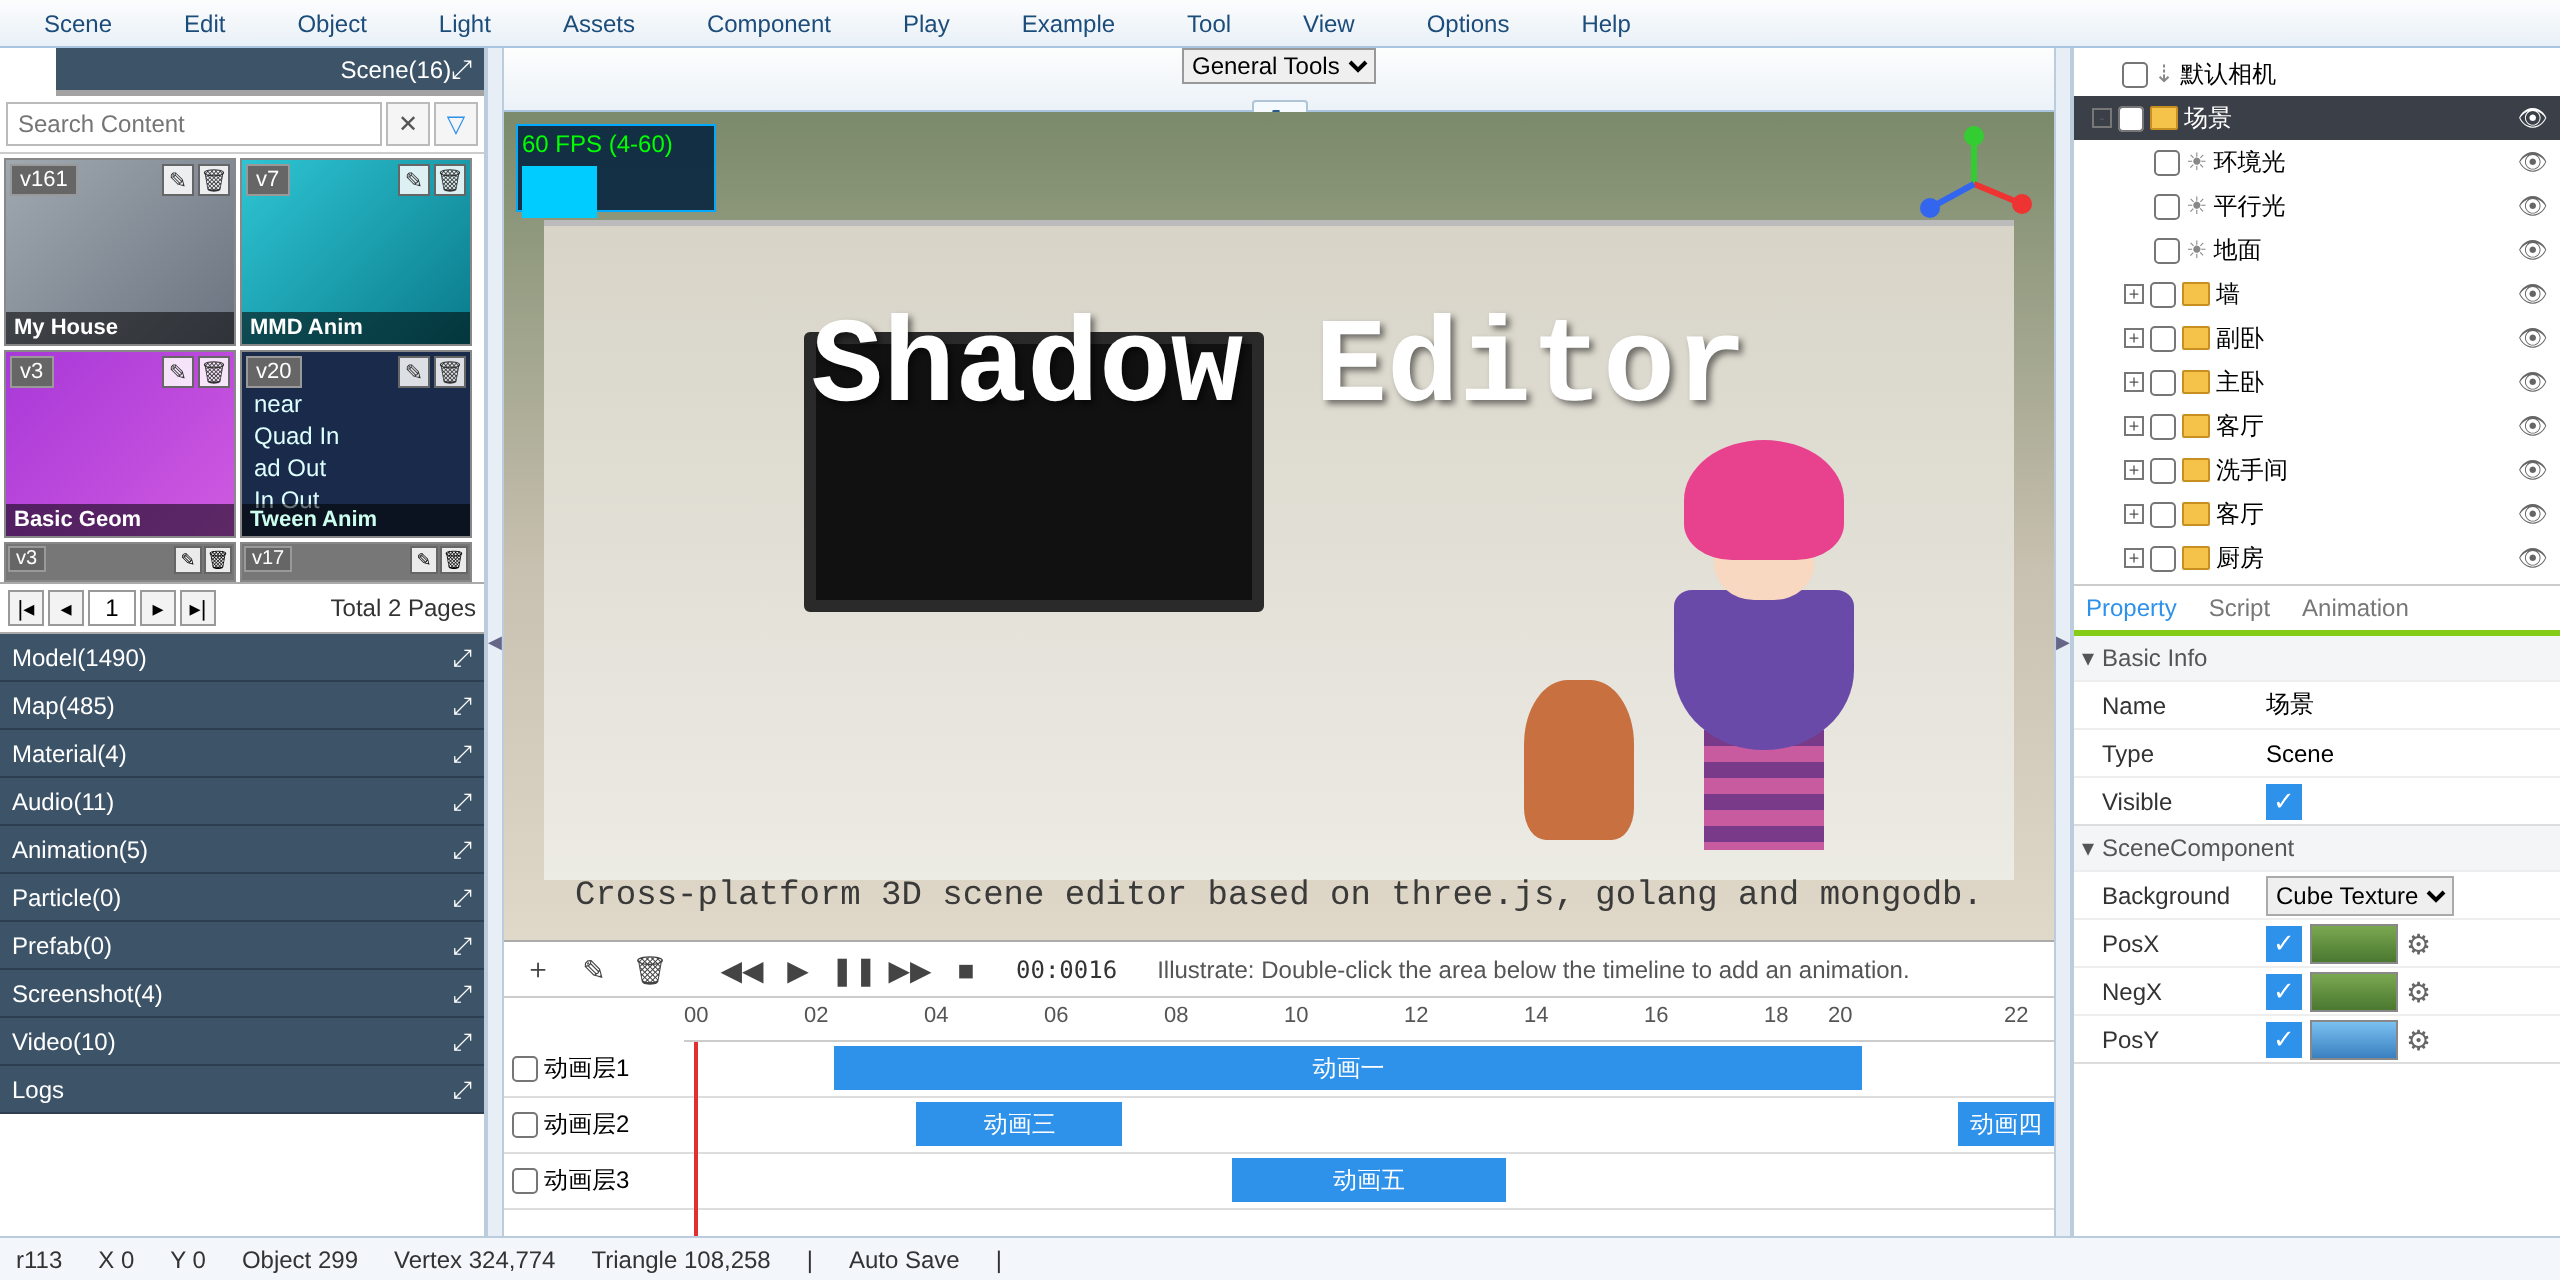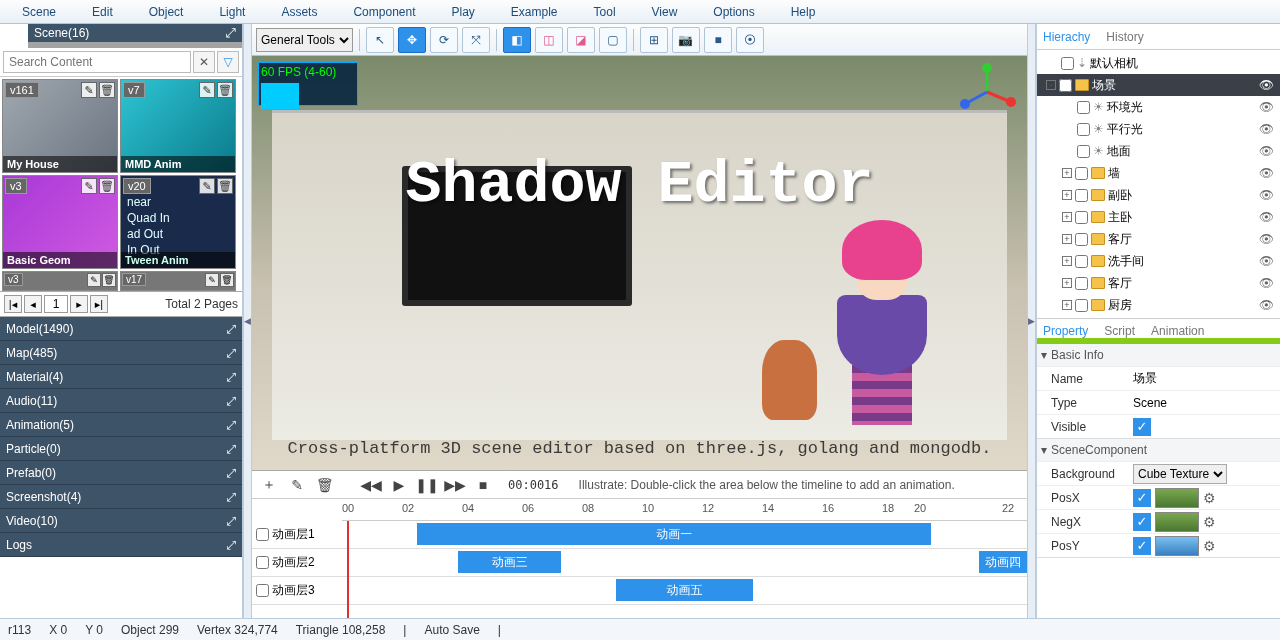--- a/index.html
+++ b/index.html
@@ -1,21 +1,21 @@
 <!DOCTYPE html>
 <html><head>
 <meta charset="utf-8">
 <style>
 *{margin:0;padding:0;box-sizing:border-box;font-family:"Microsoft YaHei",Arial,sans-serif;font-size:12px;}
 body{width:1280px;height:640px;overflow:hidden;background:#fff;display:flex;flex-direction:column;}
 .menubar{height:24px;background:linear-gradient(#fdfdfd,#e8f0f7);border-bottom:1px solid #a9c4e0;display:flex;align-items:center;padding:0 4px;}
 .menubar span{padding:0 18px;color:#1c4c7a;cursor:default;}
 .main{flex:1;display:flex;min-height:0;}
 .left{width:243px;display:flex;flex-direction:column;background:#fff;border-right:1px solid #bcd;}
-.panel-hdr{height:24px;background:#3d5368;color:#fff;display:flex;align-items:center;justify-content:space-between;padding:0 6px;border-bottom:6px solid #a3a3a3;margin-left:28px;}
+.panel-hdr{height:24px;background:#3d5368;color:#fff;display:flex;align-items:center;justify-content:flex-end;padding:0 6px;border-bottom:3px solid #a3a3a3;margin-left:28px;}
 .panel-hdr .exp{color:#fff;font-size:13px;}
 .search-row{display:flex;align-items:center;padding:3px;gap:2px;border-bottom:1px solid #ccc;}
 .search-row input{flex:1;height:22px;border:1px solid #bbb;padding:0 5px;}
 .sbtn{width:22px;height:22px;border:1px solid #bbb;background:#f5f5f5;display:flex;align-items:center;justify-content:center;color:#555;}
 .thumbs{display:flex;flex-wrap:wrap;padding:2px;gap:2px;flex:0 0 auto;}
 .thumb{width:116px;height:94px;position:relative;border:1px solid #888;background:#556;color:#fff;}
 .thumb .badge{position:absolute;top:2px;left:2px;background:#666;border:1px solid #999;padding:1px 4px;font-size:11px;color:#fff;}
 .thumb .icons{position:absolute;top:2px;right:2px;display:flex;gap:2px;}
 .thumb .icons span{width:16px;height:16px;background:rgba(255,255,255,.85);border:1px solid #666;display:flex;align-items:center;justify-content:center;color:#333;font-size:11px;}
 .thumb .lbl{position:absolute;bottom:0;left:0;right:0;background:rgba(0,0,0,.55);padding:2px 4px;font-size:11px;font-weight:bold;}
@@ -23,21 +23,21 @@
 .t-mmd{background:linear-gradient(135deg,#2ec5d4,#0a7a8a);}
 .t-geom{background:linear-gradient(135deg,#a838d8,#d05ae0);}
 .t-tween{background:#1a2a4a;color:#cfe;}
 .t-tween .txt{position:absolute;top:18px;left:6px;font-size:12px;line-height:16px;color:#dff;}
 .pager{display:flex;align-items:center;gap:2px;padding:2px 4px;border-top:1px solid #aaa;border-bottom:1px solid #aaa;height:26px;}
 .pager .pb{width:18px;height:18px;border:1px solid #999;background:#f3f3f3;display:flex;align-items:center;justify-content:center;font-size:11px;}
 .pager input{width:24px;height:18px;border:1px solid #999;text-align:center;}
 .pager .info{margin-left:auto;color:#333;}
 .cat{height:24px;background:#3d5368;color:#fff;display:flex;align-items:center;justify-content:space-between;padding:0 6px;border-bottom:1px solid #2c3e50;}
 .center{flex:1;display:flex;flex-direction:column;min-width:0;}
-.toolbar{height:32px;background:linear-gradient(#fdfdfd,#ebf2f8);border-bottom:1px solid #a9c4e0;display:flex;align-items:center;padding:0 4px;gap:4px;}
+.toolbar{height:32px;background:linear-gradient(#fdfdfd,#ebf2f8);border-bottom:1px solid #a9c4e0;display:flex;align-items:center;padding:0 4px;gap:4px;flex-direction:column;}
 .toolbar select{height:24px;border:1px solid #999;}
 .tbtn{width:28px;height:26px;border:1px solid #b0c4d8;background:#f5faff;display:flex;align-items:center;justify-content:center;color:#2a5a8a;border-radius:2px;}
 .tbtn.on{background:#2e91ea;color:#fff;border-color:#1a6ec8;}
 .sep{width:1px;height:22px;background:#b0c4d8;margin:0 2px;}
 .viewport{flex:1;position:relative;background:linear-gradient(#7a8a6a 0%,#c8c0b0 55%,#e0d8c8 100%);overflow:hidden;}
 .room{position:absolute;top:54px;left:20px;right:20px;bottom:30px;background:linear-gradient(#d8d4c8,#ecebe4);border-top:3px solid #bbb;}
 .tv{position:absolute;top:110px;left:150px;width:230px;height:140px;background:#111;border:6px solid #2a2a2a;border-radius:3px;}
 .character{position:absolute;bottom:40px;right:90px;width:110px;height:210px;}
 .character .hair{position:absolute;top:0;left:15px;width:80px;height:60px;background:#e8418e;border-radius:50% 50% 30% 30%;}
 .character .face{position:absolute;top:35px;left:30px;width:50px;height:45px;background:#f8d8c0;border-radius:40%;}
@@ -69,21 +69,21 @@
 .rtabs span.on{color:#2e91ea;}
 .tree{flex:0 0 auto;max-height:300px;overflow:auto;padding:2px 0;}
 .tnode{display:flex;align-items:center;height:22px;gap:3px;padding-right:6px;}
 .tnode .sp{display:inline-block;}
 .tnode .tog{width:10px;height:10px;border:1px solid #777;display:flex;align-items:center;justify-content:center;font-size:9px;color:#555;}
 .tnode input[type=checkbox]{margin:0;}
 .tnode .fold{width:14px;height:12px;background:#f5c24a;border:1px solid #c89020;border-radius:1px;}
 .tnode .eye{margin-left:auto;color:#666;}
 .tnode.sel{background:#3a3f48;color:#fff;}
 .tnode.sel .eye{color:#fff;}
-.prop-tabs{height:26px;display:flex;align-items:flex-end;border-top:1px solid #ccc;border-bottom:6px solid #84cc16;padding:0 6px;gap:16px;}
+.prop-tabs{height:26px;display:flex;align-items:center;border-top:1px solid #ccc;border-bottom:3px solid #84cc16;padding:0 6px;gap:16px;}
 .prop-tabs span{color:#777;}
 .prop-tabs span.on{color:#2e91ea;}
 .psec{border-bottom:1px solid #ddd;}
 .psec-h{height:22px;background:#f3f5f7;display:flex;align-items:center;padding:0 4px;color:#555;gap:4px;}
 .prow{height:24px;display:flex;align-items:center;border-top:1px solid #eee;}
 .prow .k{width:96px;padding-left:14px;color:#333;}
 .prow .v{flex:1;display:flex;align-items:center;gap:4px;}
 .prow select{height:20px;border:1px solid #aaa;}
 .chk{width:18px;height:18px;background:#2e91ea;color:#fff;display:flex;align-items:center;justify-content:center;font-size:13px;}
 .thm{width:44px;height:20px;background:linear-gradient(#7aa850,#4a7830);border:1px solid #888;}
@@ -333,24 +333,20 @@
               <div class="clip" style="left: 40%; width: 20%;">动画五</div>
             </div>
           </div>
         </div>
     </div>
   </div>
 
   <div class="collapse-bar">▶</div>
 
   <div class="right">
-    <div class="rtabs">
-      <span class="on">Hierachy</span>
-      <span>History</span>
-    </div>
     <div class="tree" id="tree">
         <div class="tnode">
           <span class="sp" style="width:6px"></span>
           <span style="width:12px"></span>
           <input type="checkbox" style="">
           <span style="color:#888;">⇣</span>
           <span>默认相机</span>
         </div>
         <div class="tnode sel">
           <span class="sp" style="width:6px"></span>

